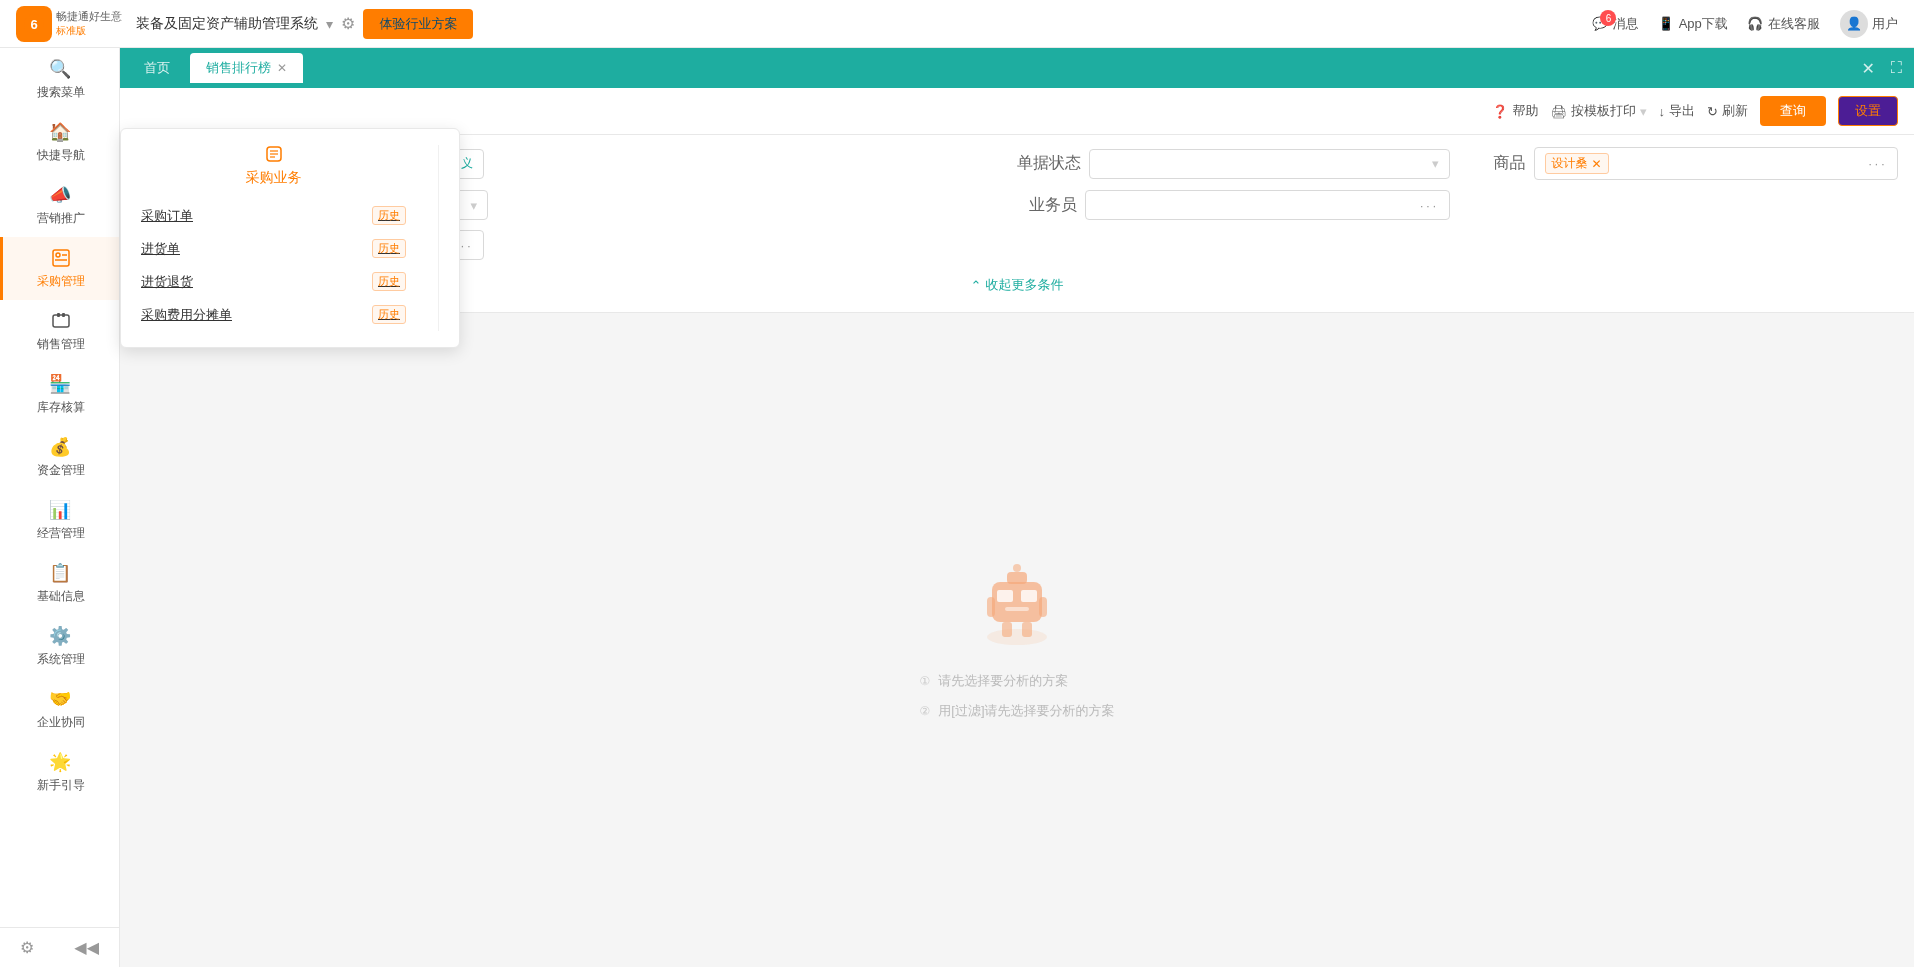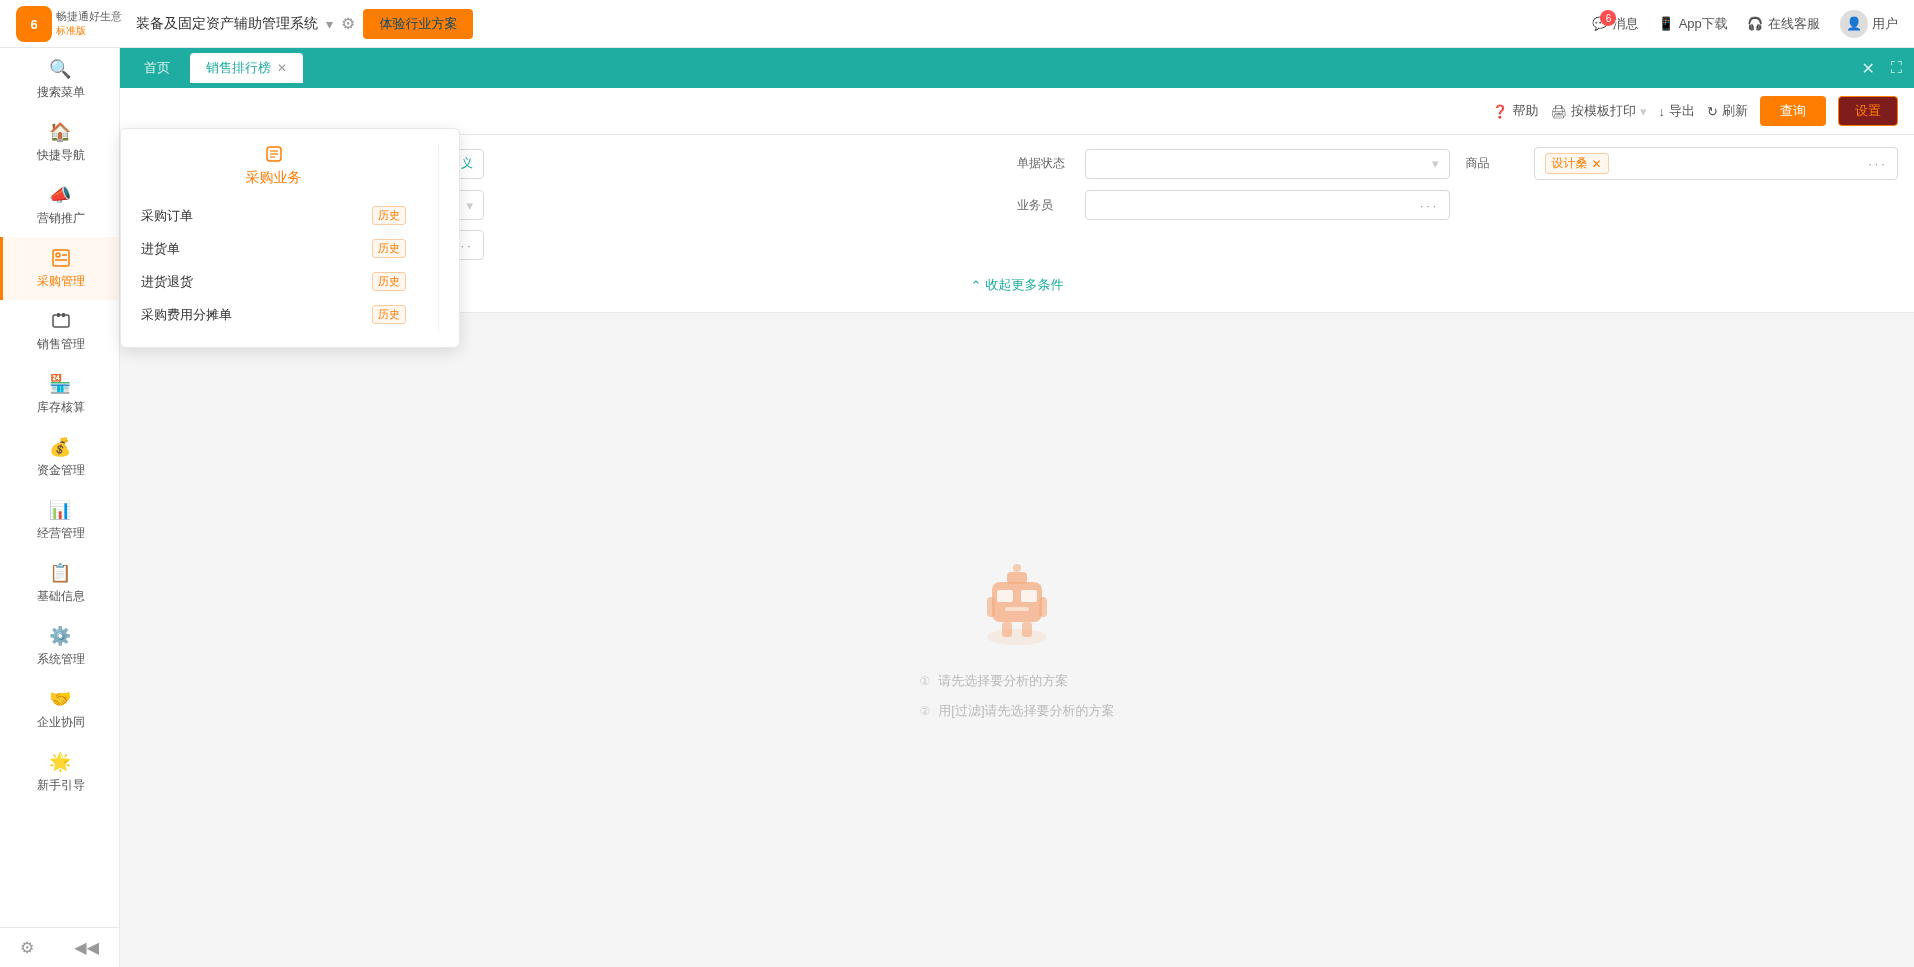--- a/index.html
+++ b/index.html
@@ -239,21 +239,21 @@
     .toolbar-btn-primary {
       background: #ff7d00;
       color: white;
       border: none;
       padding: 6px 20px;
       border-radius: 4px;
       cursor: pointer;
       font-size: 13px;
     }
     .toolbar-btn-secondary {
-      background: #7f1d1d;
+      background: #4c1d95;
       color: #ff7d00;
       border: 1px solid #ff7d00;
       padding: 5px 16px;
       border-radius: 4px;
       cursor: pointer;
       font-size: 13px;
     }
 
     
     .filter-area {
@@ -269,23 +269,24 @@
     }
     .filter-row:last-child { margin-bottom: 0; }
     .filter-item {
       display: flex;
       align-items: center;
       gap: 8px;
       flex: 1;
     }
     .filter-label {
       color: #666;
-      font-size: 12px;
+      font-size: 16px;
       white-space: nowrap;
       min-width: 60px;
+      text-align: right;
     }
     .filter-input {
       border: 1px solid #d9d9d9;
       border-radius: 4px;
       padding: 5px 10px;
       font-size: 13px;
       color: #333;
       flex: 1;
       display: flex;
       align-items: center;
@@ -392,20 +393,21 @@
     }
     .dropdown-item {
       display: flex;
       align-items: center;
       justify-content: space-between;
       padding: 7px 4px;
       cursor: pointer;
       color: #333;
       font-size: 13px;
       border-radius: 4px;
+      text-decoration: underline;
     }
     .history-badge {
       background: #fff7f0;
       color: #ff7d00;
       border: 1px solid #ffcba0;
       border-radius: 3px;
       padding: 1px 5px;
       font-size: 11px;
     }
     .dropdown-divider {

